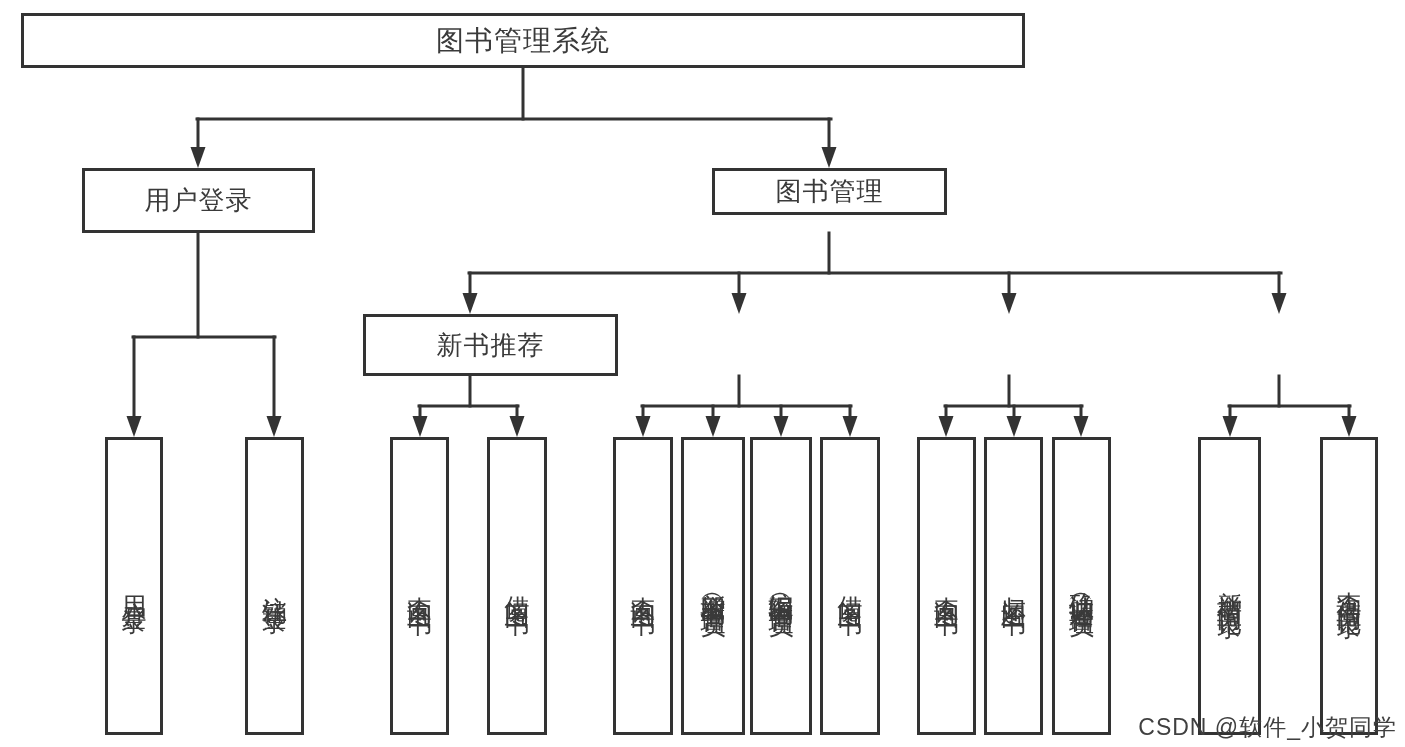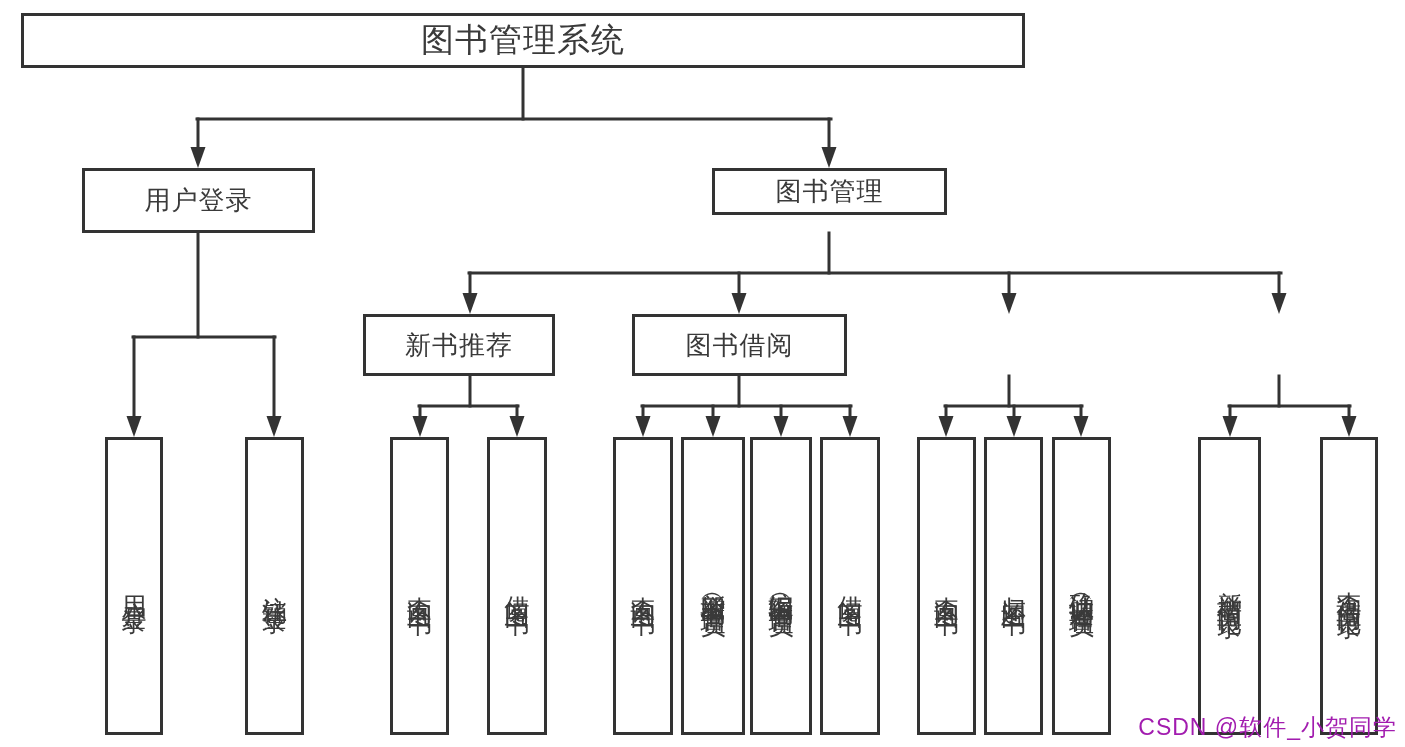--- a/index.html
+++ b/index.html
@@ -7,29 +7,29 @@
     position:relative;width:1405px;height:747px;background:#ffffff;overflow:hidden;
     font-family:"Liberation Sans","DejaVu Sans",sans-serif;
   }
   .connectors{position:absolute;left:0;top:0;width:1405px;height:747px;}
   .node{
     position:absolute;box-sizing:border-box;background:#ffffff;
     border:3px solid #333333;color:#3a3a3a;
     display:flex;align-items:center;justify-content:center;
   }
   .hnode{font-size:26px;letter-spacing:1px;}
-  .root{font-size:33px;}
+  .root{font-size:28px;}
   .vnode span{
     writing-mode:vertical-rl;text-orientation:mixed;
     font-size:25px;letter-spacing:5px;line-height:1;
   }
   .vnode.tight span{letter-spacing:3px;}
   .watermark{
     position:absolute;right:8px;top:712px;z-index:5;
-    font-size:23px;letter-spacing:1px;color:#a21caf;
+    font-size:23px;letter-spacing:1px;color:#404040;
   }
 </style>
 </head>
 <body>
 
 <div class="canvas">
 
   <svg class="connectors" viewBox="0 0 1405 747" xmlns="http://www.w3.org/2000/svg">
     <g stroke="#333333" stroke-width="3" stroke-linecap="square">
 
@@ -103,25 +103,22 @@
     <span>图书管理系统</span>
   </div>
 
   <div class="node hnode" style="left:82px;top:168px;width:233px;height:65px">
     <span>用户登录</span>
   </div>
   <div class="node hnode" style="left:712px;top:168px;width:235px;height:47px">
     <span>图书管理</span>
   </div>
 
-  <div class="node hnode" style="left:363px;top:314px;width:192px;height:62px">
+  <div class="node hnode" style="left:363px;top:314px;width:255px;height:62px">
     <span>新书推荐</span>
-  </div>
-  <div class="node hnode" style="left:632px;top:314px;width:215px;height:62px">
-    <span>图书借阅</span>
   </div>
 
   <div class="node vnode" style="left:105px;top:437px;width:58px;height:298px">
     <span>用户登录</span>
   </div>
   <div class="node vnode" style="left:245px;top:437px;width:59px;height:298px">
     <span>注销登录</span>
   </div>
 
   <div class="node vnode" style="left:390px;top:437px;width:59px;height:298px">

